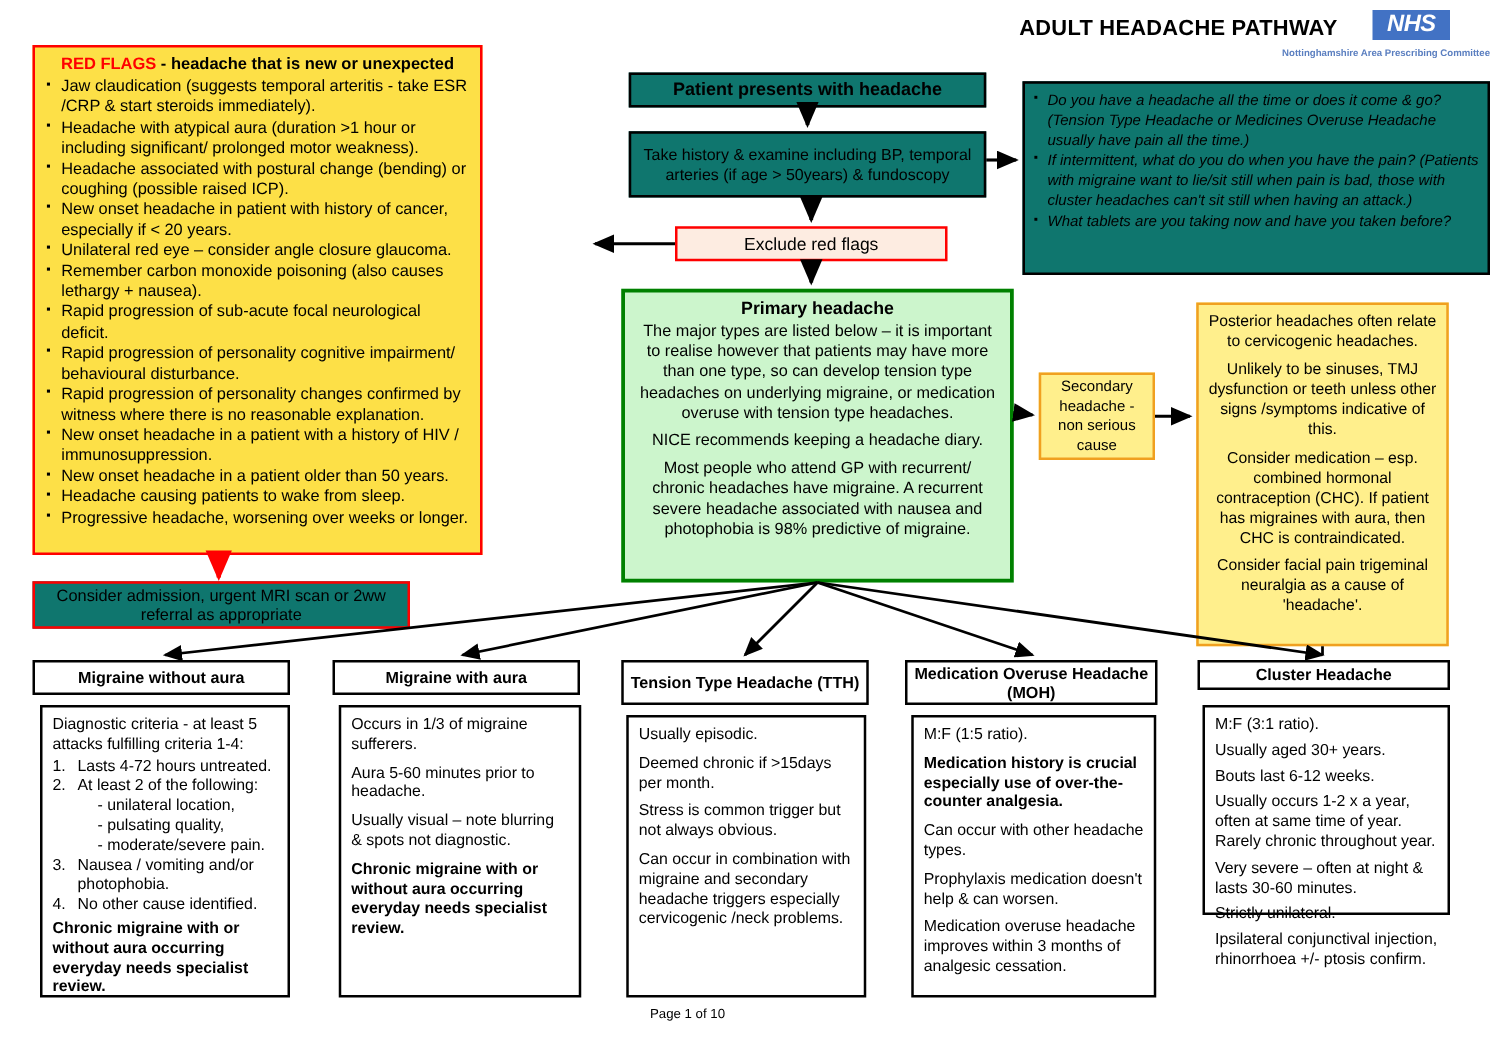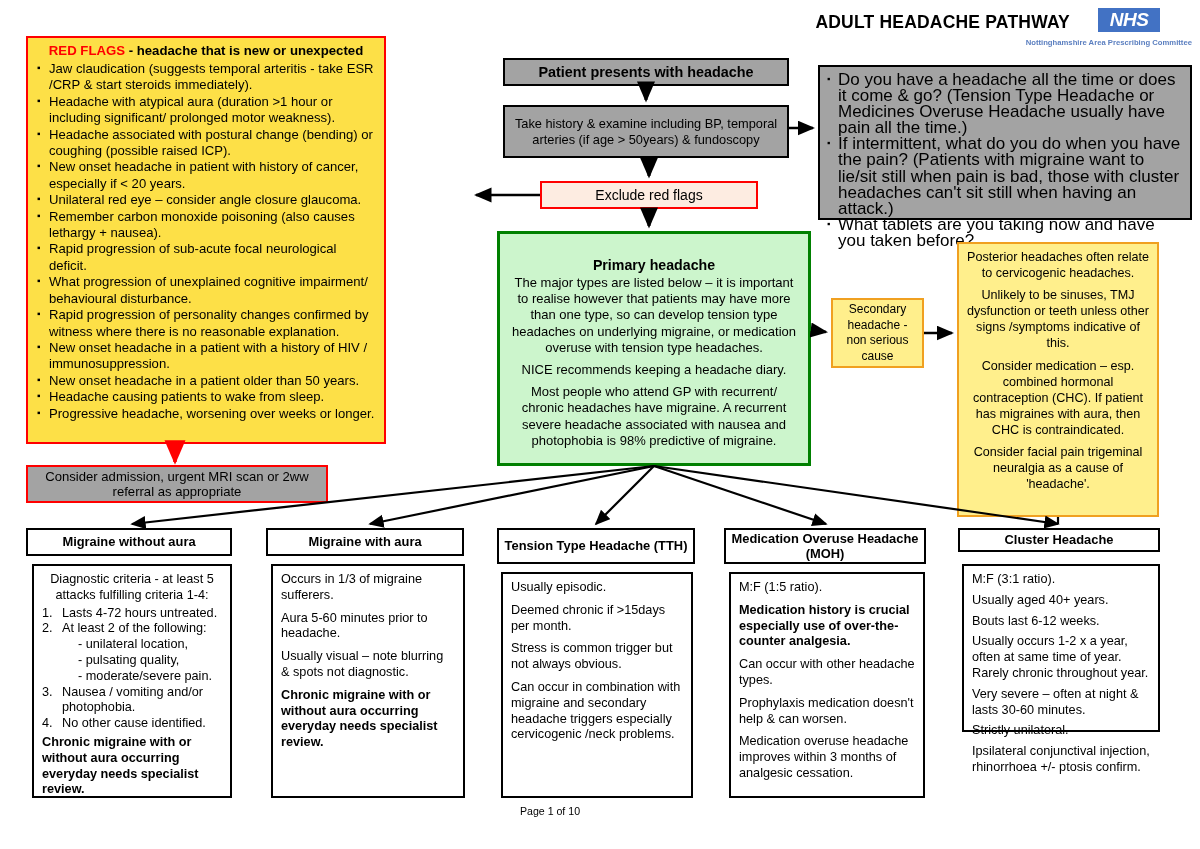--- a/index.html
+++ b/index.html
@@ -35,21 +35,21 @@
   }
   #nhs-subtitle {
     left: 960px; top: 38px; width: 232px;
     text-align: right;
     font-size: 7.7px; font-weight: bold;
     color: #5b7fc0;
     white-space: nowrap;
   }
 
   
-  .box { background:#a3a3a3; }
+  .box { background:#0f766e; }
   .bx-black { border: 2px solid #000; }
   .bx-red { border: 2.5px solid #ff0000; }
   .bx-green { border: 3px solid #008000; background: #ccf5cc; }
   .bx-orange { border: 2px solid #f0a020; background: #ffef8c; }
   .bx-redfill { border: 2px solid #ff0000; background: #fdece1; }
 
   
   #red-flags {
     left: 26px; top: 36px; width: 360px; height: 408px;
     background: #fde047;
@@ -92,41 +92,41 @@
     font-size: 12.8px; line-height: 16px; text-align: center;
     padding: 0 6px;
   }
   #exclude-red-flags {
     left: 540px; top: 181px; width: 218px; height: 28px;
     display: flex; align-items: center; justify-content: center;
     font-size: 14px; font-weight: normal;
   }
   #primary-headache {
     left: 497px; top: 231px; width: 314px; height: 235px;
-    padding: 22px 9px;
+    padding: 4px 9px;
   }
   #primary-headache .ph-title {
     text-align: center; font-weight: bold; font-size: 14.2px;
     line-height: 18px; margin-bottom: 1px;
   }
   #primary-headache p {
     margin: 0 0 6px 0;
     text-align: center; font-size: 13px; line-height: 16.2px;
   }
   #primary-headache p:last-child { margin-bottom: 0; }
 
   
   #history-questions {
     left: 818px; top: 65px; width: 374px; height: 155px;
     padding: 5px 7px 4px 6px;
   }
   .q-list { margin:0; padding:0; list-style:none; }
   .q-list li {
-    font-size: 17px; line-height: 16.1px;
-    padding-left: 12px; position: relative;
+    font-size: 12px; line-height: 16.1px;
+    padding-left: 12px; position: relative; font-style: italic;
   }
   .q-list li::before {
     content: "\25AA";
     position: absolute; left: 1px; top: -1px; font-size: 9.5px;
   }
   #secondary-headache {
     left: 831px; top: 298px; width: 93px; height: 70px;
     display: flex; align-items: center; justify-content: center;
     text-align: center; font-size: 12px; line-height: 15.5px;
     padding: 0 4px;
@@ -186,21 +186,21 @@
       <span class="rf-red">RED FLAGS</span><span> - headache that is new or unexpected</span>
     </div>
     <ul class="rf-list">
       <li>Jaw claudication (suggests temporal arteritis - take ESR /CRP &amp; start steroids immediately).</li>
       <li>Headache with atypical aura (duration &gt;1 hour or including significant/ prolonged motor weakness).</li>
       <li>Headache associated with postural change (bending) or coughing (possible raised ICP).</li>
       <li>New onset headache in patient with history of cancer, especially if &lt; 20 years.</li>
       <li>Unilateral red eye – consider angle closure glaucoma.</li>
       <li>Remember carbon monoxide poisoning (also causes lethargy + nausea).</li>
       <li>Rapid progression of sub-acute focal neurological deficit.</li>
-      <li>What progression of unexplained cognitive impairment/ behavioural disturbance.</li>
+      <li>Rapid progression of personality cognitive impairment/ behavioural disturbance.</li>
       <li>Rapid progression of personality changes confirmed by witness where there is no reasonable explanation.</li>
       <li>New onset headache in a patient with a history of HIV / immunosuppression.</li>
       <li>New onset headache in a patient older than 50 years.</li>
       <li>Headache causing patients to wake from sleep.</li>
       <li>Progressive headache, worsening over weeks or longer.</li>
     </ul>
   </div>
 
   <div class="abs box bx-red" id="consider-admission">Consider admission, urgent MRI scan or 2ww referral as appropriate</div>
 
@@ -227,21 +227,21 @@
 
   <div class="abs box bx-orange" id="posterior-headaches">
     <p>Posterior headaches often relate to cervicogenic headaches.</p>
     <p>Unlikely to be sinuses, TMJ dysfunction or teeth unless other signs /symptoms indicative of this.</p>
     <p>Consider medication – esp. combined hormonal contraception (CHC). If patient has migraines with aura, then CHC is contraindicated.</p>
     <p>Consider facial pain trigeminal neuralgia as a cause of 'headache'.</p>
   </div>
 
   <div class="abs box bx-black type-header" style="left:26px; top:528px; width:206px; height:28px;">Migraine without aura</div>
   <div class="abs box bx-black type-body" style="left:32px; top:564px; width:200px; height:234px;">
-    <p style="margin-bottom:2px;text-align:center;">Diagnostic criteria - at least 5 attacks fulfilling criteria 1-4:</p>
+    <p style="margin-bottom:2px;">Diagnostic criteria - at least 5 attacks fulfilling criteria 1-4:</p>
     <p class="num-item" style="margin-bottom:0;"><span class="num">1.</span><span>Lasts 4-72 hours untreated.</span></p>
     <p class="num-item" style="margin-bottom:0;"><span class="num">2.</span><span>At least 2 of the following:</span></p>
     <p class="sub-item" style="margin-bottom:0;">- unilateral location,</p>
     <p class="sub-item" style="margin-bottom:0;">- pulsating quality,</p>
     <p class="sub-item" style="margin-bottom:0;">- moderate/severe pain.</p>
     <p class="num-item" style="margin-bottom:0;"><span class="num">3.</span><span>Nausea / vomiting and/or photophobia.</span></p>
     <p class="num-item" style="margin-bottom:3px;"><span class="num">4.</span><span>No other cause identified.</span></p>
     <p class="bold">Chronic migraine with or without aura occurring everyday needs specialist review.</p>
   </div>
 
@@ -266,21 +266,21 @@
     <p>M:F (1:5 ratio).</p>
     <p class="bold">Medication history is crucial especially use of over-the-counter analgesia.</p>
     <p>Can occur with other headache types.</p>
     <p>Prophylaxis medication doesn't help &amp; can worsen.</p>
     <p>Medication overuse headache improves within 3 months of analgesic cessation.</p>
   </div>
 
   <div class="abs box bx-black type-header" style="left:958px; top:528px; width:202px; height:24px;">Cluster Headache</div>
   <div class="abs box bx-black type-body" style="left:962px; top:564px; width:198px; height:168px;">
     <p style="margin-bottom:5px;">M:F (3:1 ratio).</p>
-    <p style="margin-bottom:5px;">Usually aged 40+ years.</p>
+    <p style="margin-bottom:5px;">Usually aged 30+ years.</p>
     <p style="margin-bottom:5px;">Bouts last 6-12 weeks.</p>
     <p style="margin-bottom:5px;">Usually occurs 1-2 x a year, often at same time of year. Rarely chronic throughout year.</p>
     <p style="margin-bottom:5px;">Very severe – often at night &amp; lasts 30-60 minutes.</p>
     <p style="margin-bottom:5px;">Strictly unilateral.</p>
     <p>Ipsilateral conjunctival injection, rhinorrhoea +/- ptosis confirm.</p>
   </div>
 
   <svg class="connectors" viewBox="0 0 1200 849" xmlns="http://www.w3.org/2000/svg">
     <defs>
       <marker id="ah" markerWidth="8" markerHeight="8" refX="6.2" refY="3" orient="auto" markerUnits="strokeWidth">

